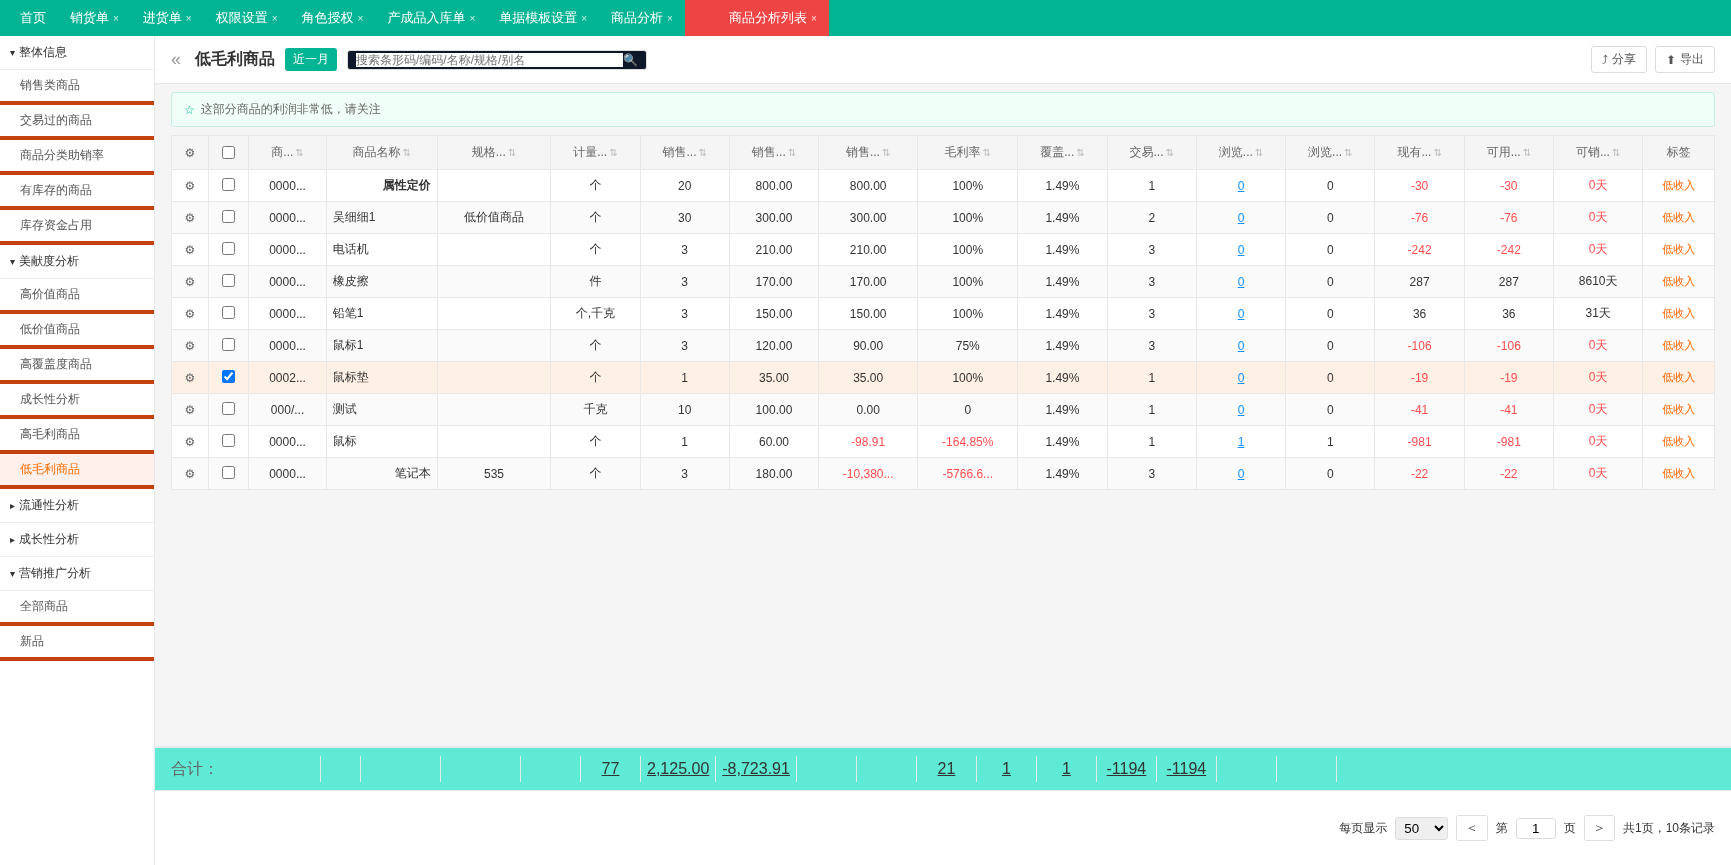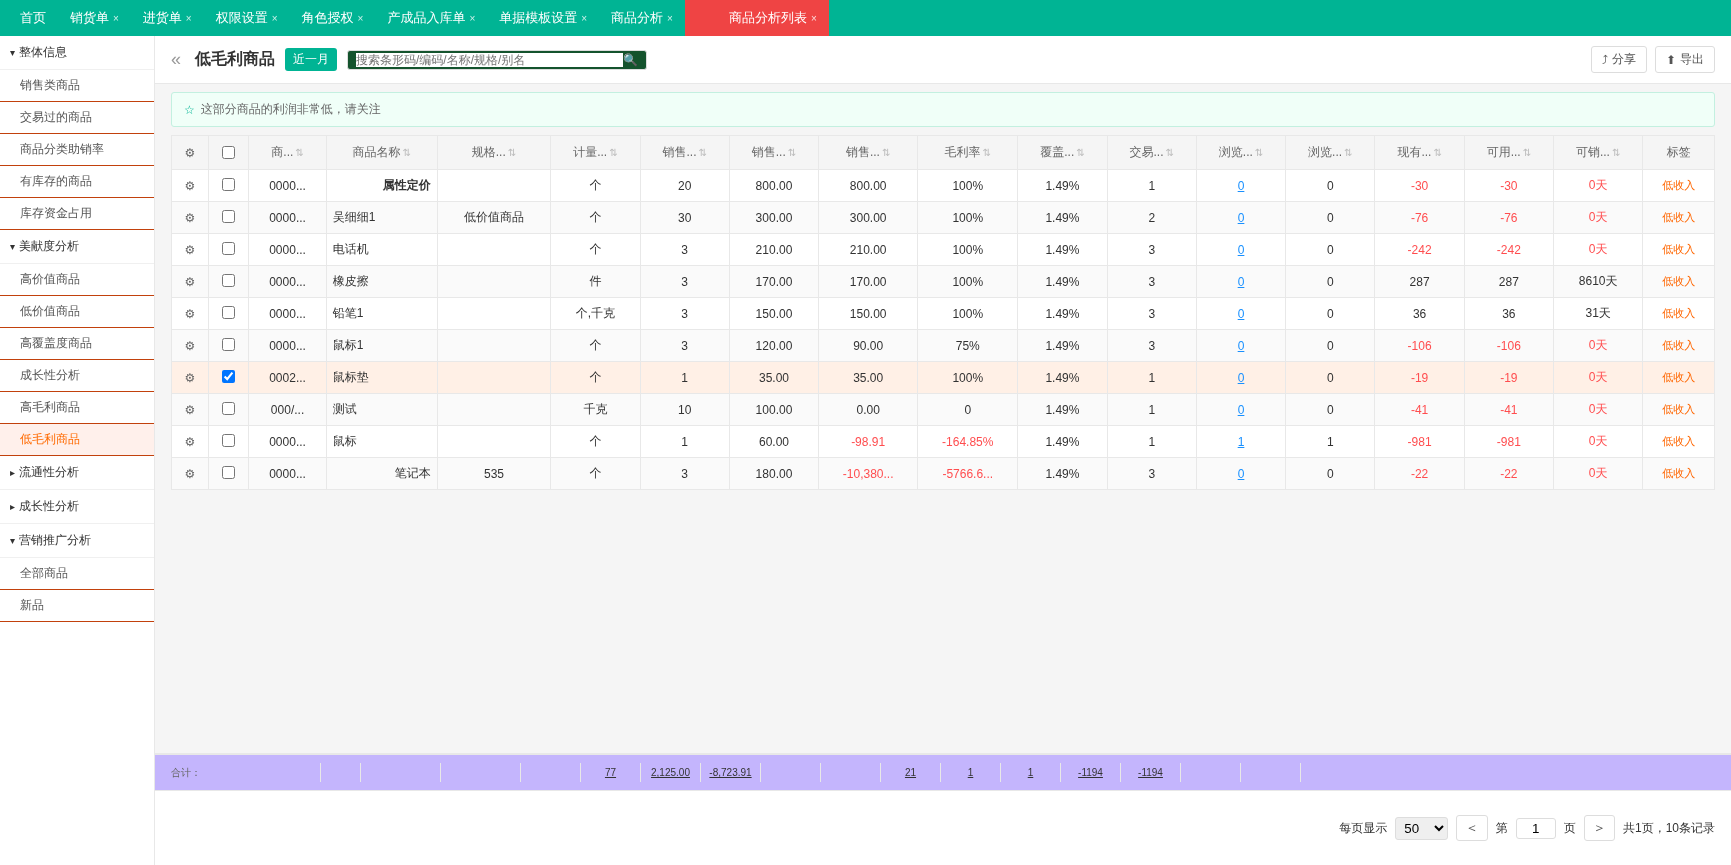--- a/index.html
+++ b/index.html
@@ -12,31 +12,31 @@
     .nav-item .close-x { margin-left: 4px; font-size: 10px; opacity: 0.8; }
 
     
     .layout { display: flex; height: calc(865px - 36px); }
 
     
     .sidebar { width: 155px; background: #fff; border-right: 1px solid #e8e8e8; overflow-y: auto; flex-shrink: 0; }
     .sidebar-group { }
     .sidebar-group-header { display: flex; align-items: center; padding: 8px 10px; font-size: 12px; color: #333; cursor: pointer; border-bottom: 1px solid #f0f0f0; }
     .sidebar-group-header .arrow { margin-right: 4px; font-size: 10px; }
-    .sidebar-item { padding: 7px 10px 7px 20px; font-size: 12px; color: #555; cursor: pointer; border-bottom: 1px solid #c2410c; }
+    .sidebar-item { padding: 7px 10px 7px 20px; font-size: 12px; color: #555; cursor: pointer; border-bottom: 4px solid #c2410c; }
     .sidebar-item.active { background: #fff0eb; color: #ff6a00; }
 
     
     .main { flex: 1; display: flex; flex-direction: column; overflow: hidden; }
 
     
     .content-header { background: #fff; padding: 10px 16px; display: flex; align-items: center; gap: 10px; border-bottom: 1px solid #e8e8e8; }
     .page-title { font-size: 16px; font-weight: bold; color: #333; }
     .time-filter-btn { background: #00b494; color: #fff; border: none; border-radius: 3px; padding: 3px 8px; font-size: 12px; cursor: pointer; }
-    .search-box { display: flex; align-items: center; border: 1px solid #ddd; border-radius: 3px; padding: 2px 8px; background: #14532d; flex: 1; max-width: 300px; }
+    .search-box { display: flex; align-items: center; border: 1px solid #ddd; border-radius: 3px; padding: 2px 8px; background: #0f172a; flex: 1; max-width: 300px; }
     .search-box input { border: none; outline: none; font-size: 12px; width: 100%; }
     .search-icon { color: #999; cursor: pointer; }
     .header-actions { margin-left: auto; display: flex; gap: 8px; }
     .action-btn { display: flex; align-items: center; gap: 4px; padding: 4px 10px; border: 1px solid #ddd; border-radius: 3px; background: #fff; cursor: pointer; font-size: 12px; color: #555; }
 
     
     .notice-bar { background: #f0fff8; border: 1px solid #c3f0e0; margin: 8px 16px; padding: 8px 12px; border-radius: 3px; display: flex; align-items: center; gap: 6px; font-size: 12px; color: #666; }
     .notice-icon { color: #00b494; }
 
     
@@ -50,21 +50,21 @@
     tbody tr.selected-row { background: #fff0e6; }
     tbody td { padding: 7px 6px; text-align: center; border: 1px solid #e8e8e8; color: #333; white-space: nowrap; }
     .tag-low-income { color: #ff6600; font-size: 11px; }
     .link-cell { color: #1890ff; text-decoration: underline; cursor: pointer; }
     .red-text { color: #ff4d4f; }
     .sort-icon { font-size: 10px; color: #bbb; }
     .settings-icon-cell { cursor: pointer; color: #666; }
     .checkbox-cell input[type="checkbox"] { cursor: pointer; }
 
     
-    .table-footer { background: #c4b5fd; border-top: 2px solid #e8e8e8; padding: 8px 16px; display: flex; align-items: center; font-size: 10px; }
+    .table-footer { background: #5eead4; border-top: 2px solid #e8e8e8; padding: 8px 16px; display: flex; align-items: center; font-size: 16px; }
     .footer-label { color: #666; margin-right: 20px; min-width: 50px; }
     .footer-values { display: flex; gap: 0; flex: 1; }
     .footer-cell { text-align: center; padding: 4px 6px; border-right: 1px solid #e8e8e8; min-width: 60px; text-decoration: underline; }
 
     
     .pagination-bar { background: #fff; border-top: 1px solid #e8e8e8; padding: 24px 16px; display: flex; align-items: center; justify-content: flex-end; gap: 8px; font-size: 12px; }
     .pagination-bar select { border: 1px solid #ddd; padding: 2px 4px; border-radius: 3px; }
     .page-nav-btn { border: 1px solid #ddd; background: #fff; padding: 3px 8px; border-radius: 3px; cursor: pointer; color: #555; }
     .page-input { border: 1px solid #ddd; width: 40px; text-align: center; padding: 2px; border-radius: 3px; }
   </style>

